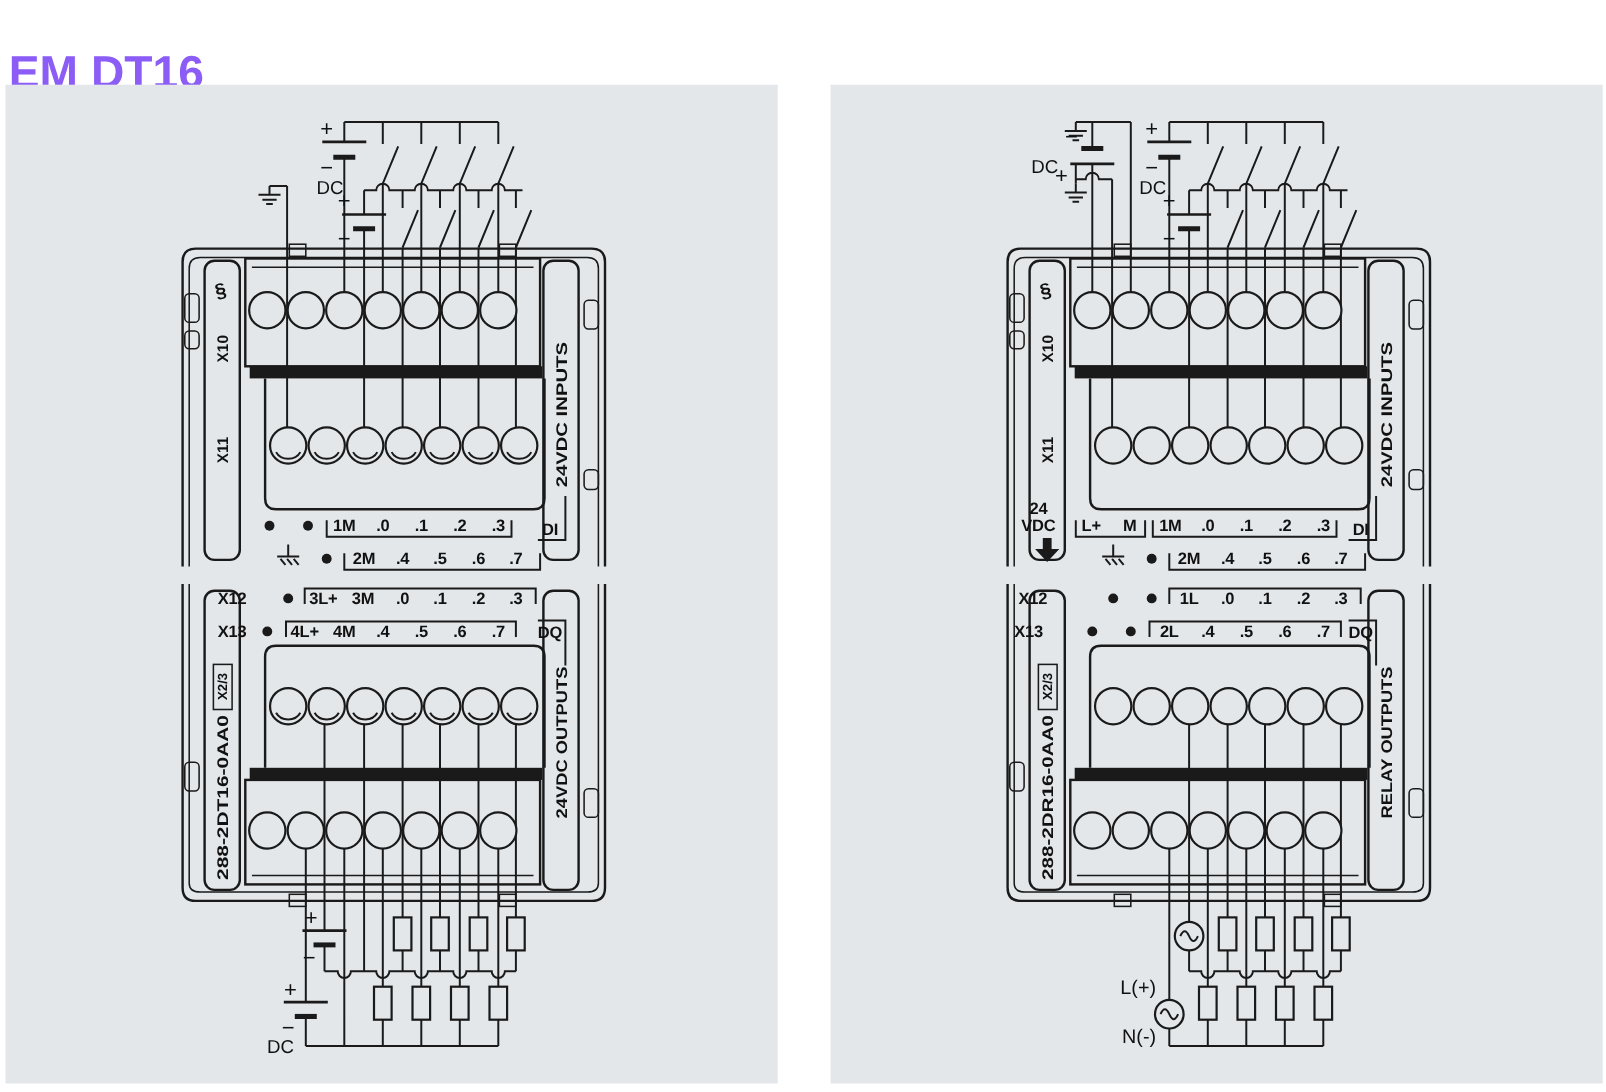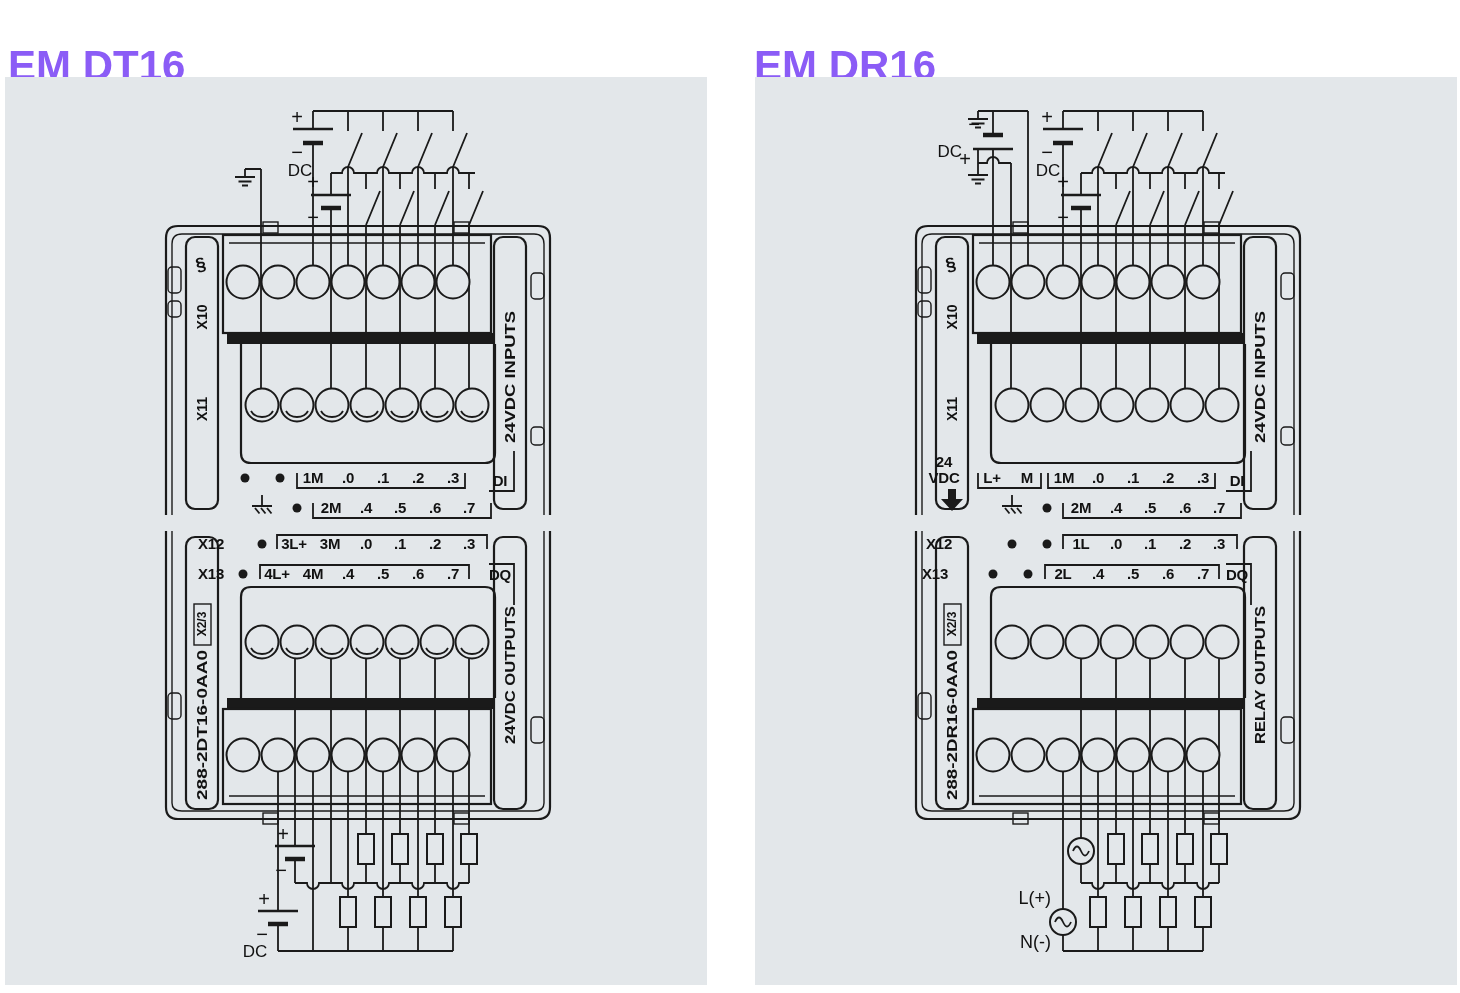--- a/index.html
+++ b/index.html
@@ -31,21 +31,20 @@
   .tn18{font-weight:normal;font-size:18px;}
   .mid{text-anchor:middle;}
   .end{text-anchor:end;}
 </style>
 </head>
 <body>
 
 <div id="screen">
 
   <div class="title" id="title-left">EM DT16</div>
-  <div class="title" id="title-right">EM DR16</div>
 
   <div class="panel" id="panel-left">
   <svg width="702" height="908" viewBox="0 0 702 908">
     <defs>
       <g id="trow7">
         <circle class="term" cx="0" cy="0" r="16.5"></circle>
             <circle class="term" cx="35" cy="0" r="16.5"></circle>
         <circle class="term" cx="70" cy="0" r="16.5"></circle>
             <circle class="term" cx="105" cy="0" r="16.5"></circle>
         <circle class="term" cx="140" cy="0" r="16.5"></circle>

